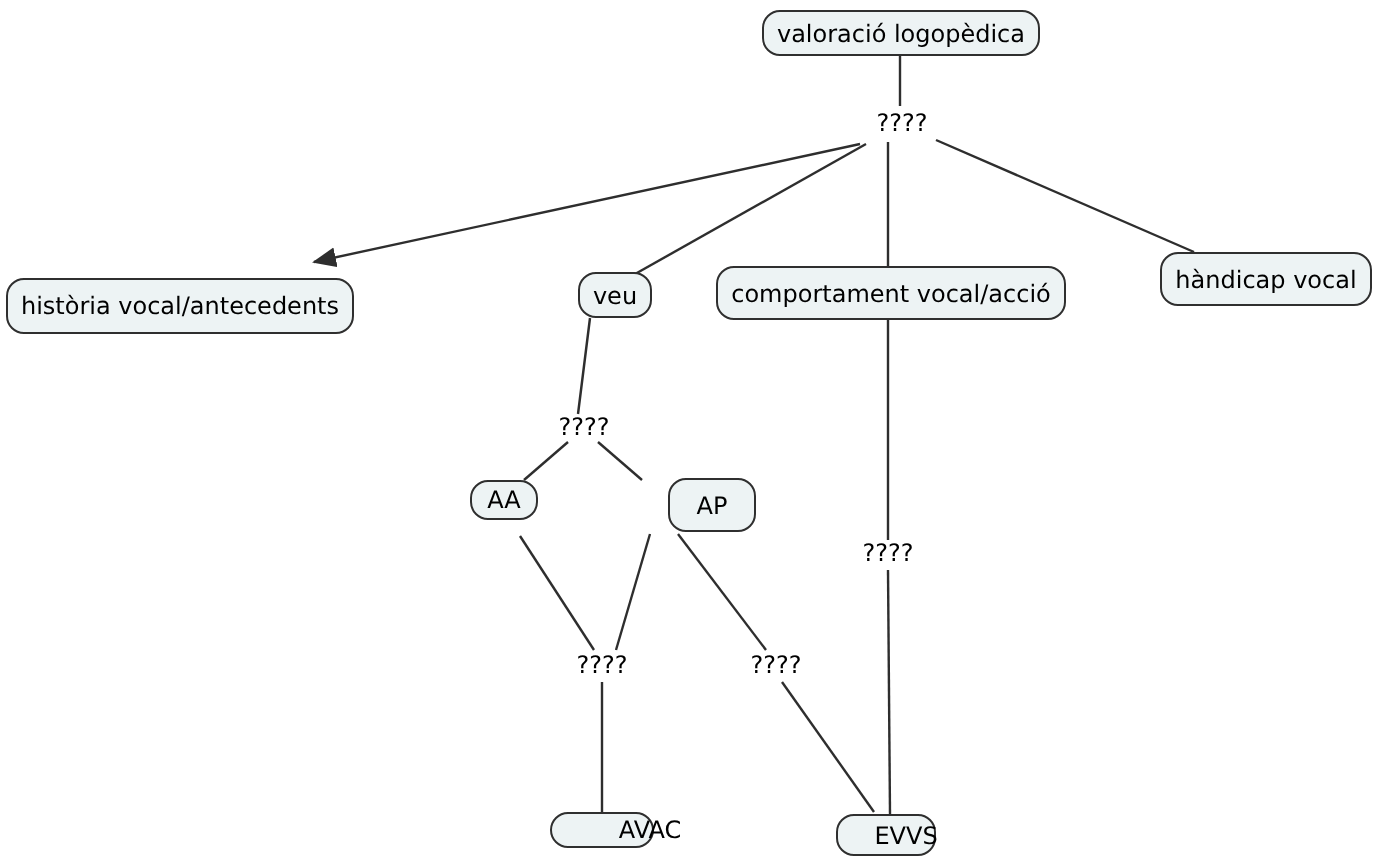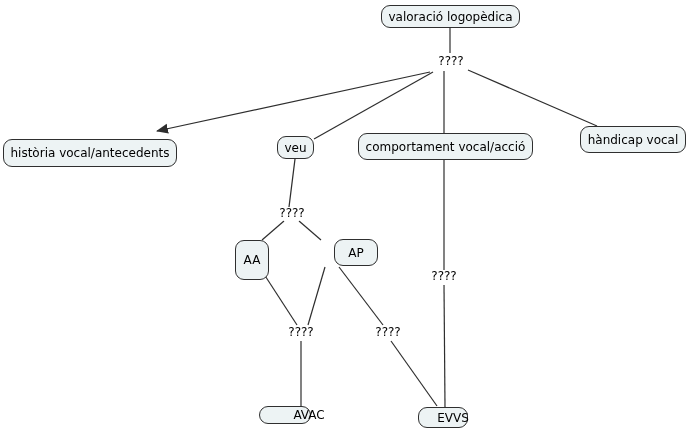--- a/index.html
+++ b/index.html
@@ -82,31 +82,31 @@
     <line x1="391" y1="341" x2="437" y2="406"></line>
 
     <line x1="444" y1="160" x2="444" y2="270"></line>
     <line x1="444" y1="285" x2="445" y2="407"></line>
   </svg>
 
   <div class="node" style="left:381px;top:5px;width:139px;height:23px;">valoració logopèdica</div>
 
   <div class="node" style="left:3px;top:139px;width:174px;height:28px;">història vocal/antecedents</div>
 
-  <div class="node" style="left:277px;top:136px;width:37px;height:23px;">veu</div>
+  <div class="node" style="left:289px;top:136px;width:37px;height:23px;">veu</div>
 
   <div class="node" style="left:580px;top:126px;width:106px;height:27px;">hàndicap vocal</div>
 
   <div class="node" style="left:358px;top:133px;width:175px;height:27px;">comportament vocal/acció</div>
 
-  <div class="node" style="left:235px;top:240px;width:34px;height:40px;">AA</div>
+  <div class="node" style="left:235px;top:240px;width:34px;height:20px;">AA</div>
 
   <div class="node" style="left:334px;top:239px;width:44px;height:27px;">AP</div>
 
-  <div class="node" style="left:259px;top:406px;width:52px;height:18px;padding-left:48px;">AVAC</div>
+  <div class="node" style="left:275px;top:406px;width:52px;height:18px;padding-left:48px;">AVAC</div>
 
   <div class="node" style="left:418px;top:407px;width:50px;height:21px;padding-left:20px;">EVVS</div>
 
   <div class="link-label" style="left:451px;top:62px;">????</div>
 
   <div class="link-label" style="left:292px;top:214px;">????</div>
 
   <div class="link-label" style="left:301px;top:333px;">????</div>
 
   <div class="link-label" style="left:388px;top:333px;">????</div>

